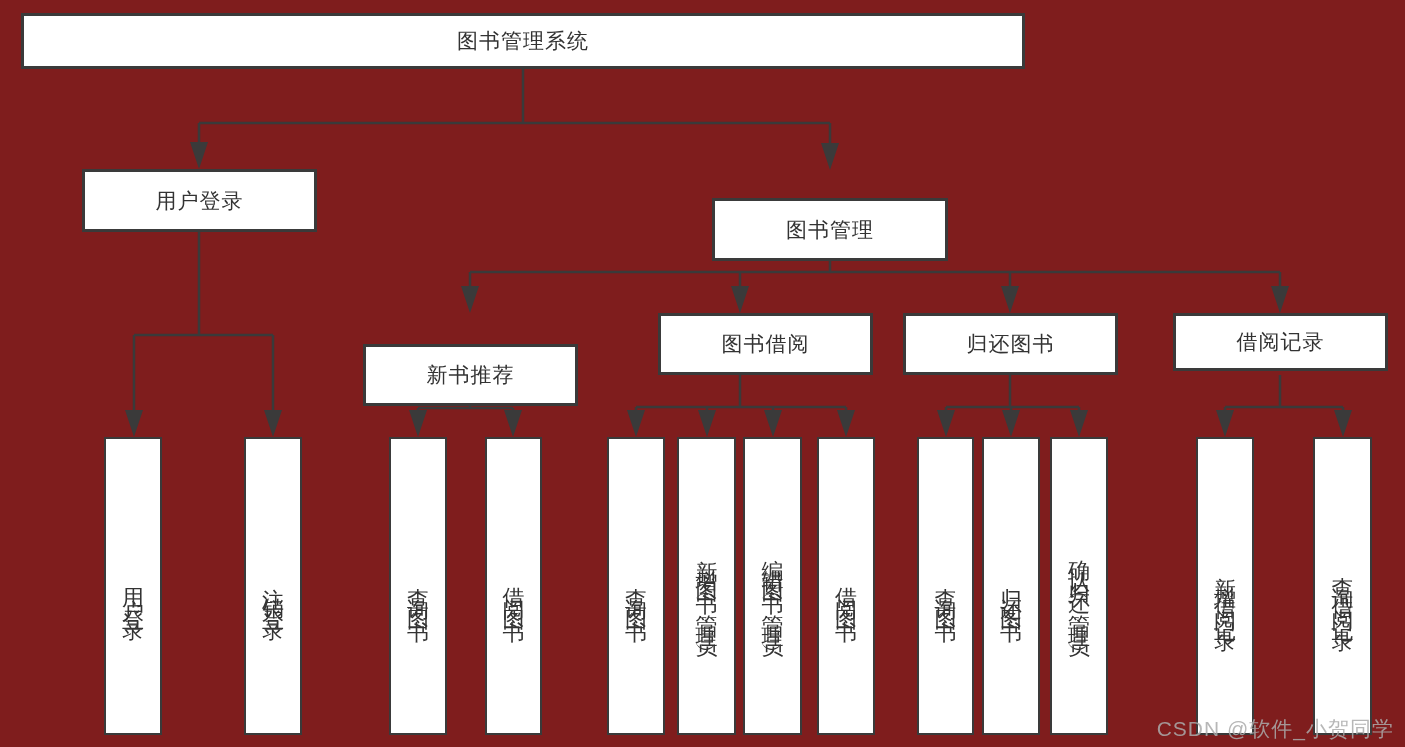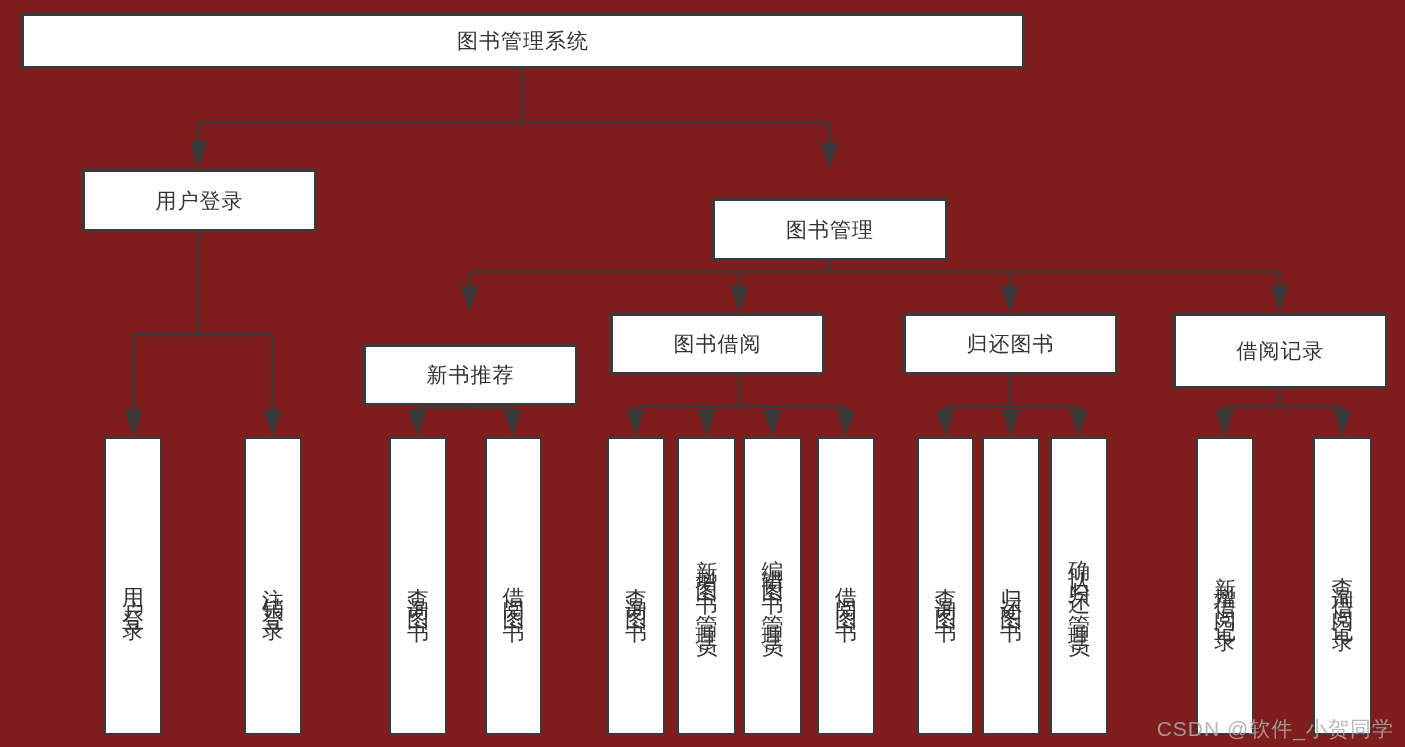--- a/index.html
+++ b/index.html
@@ -127,27 +127,27 @@
   <div class="box" style="left:82px; top:169px; width:235px; height:63px;">
     <span class="hlabel">用户登录</span>
   </div>
   <div class="box" style="left:712px; top:170px; width:236px; height:63px;margin-top:28px;">
     <span class="hlabel">图书管理</span>
   </div>
 
   <div class="box" style="left:363px; top:313px; width:215px; height:62px;margin-top:31px;">
     <span class="hlabel">新书推荐</span>
   </div>
-  <div class="box" style="left:610px; top:313px; width:215px; height:62px;">
+  <div class="box" style="left:658px; top:313px; width:215px; height:62px;">
     <span class="hlabel">图书借阅</span>
   </div>
   <div class="box" style="left:903px; top:313px; width:215px; height:62px;">
     <span class="hlabel">归还图书</span>
   </div>
-  <div class="box" style="left:1173px; top:313px; width:215px; height:76px;">
+  <div class="box" style="left:1173px; top:313px; width:215px; height:58px;">
     <span class="hlabel">借阅记录</span>
   </div>
 
   <div class="box leaf" style="left:104px; width:58px;">
     <span class="vtext">用户登录</span>
   </div>
   <div class="box leaf" style="left:244px; width:58px;">
     <span class="vtext">注销登录</span>
   </div>
 

